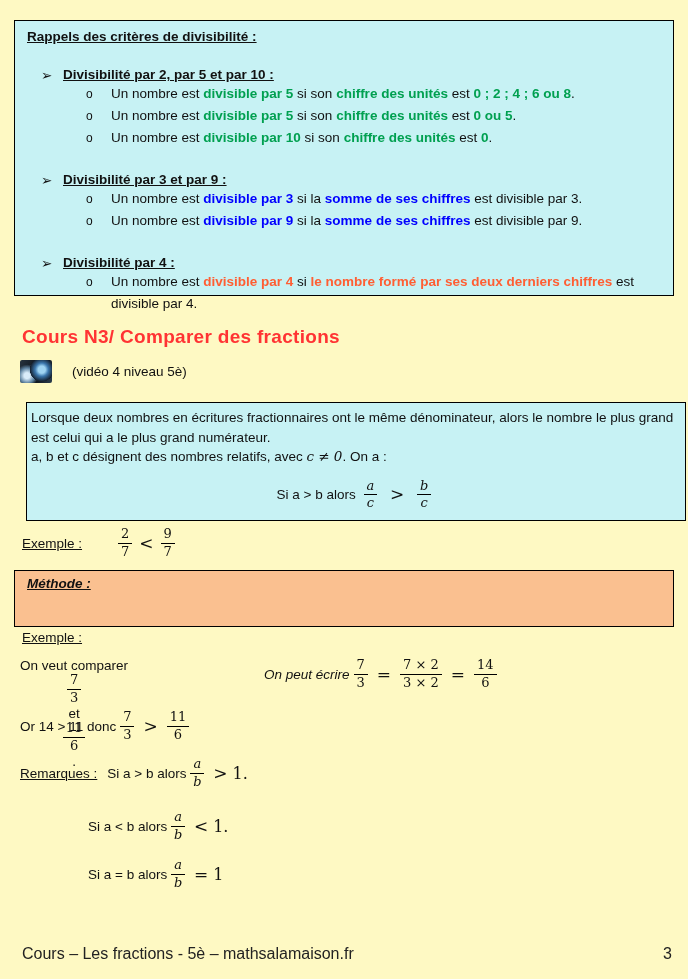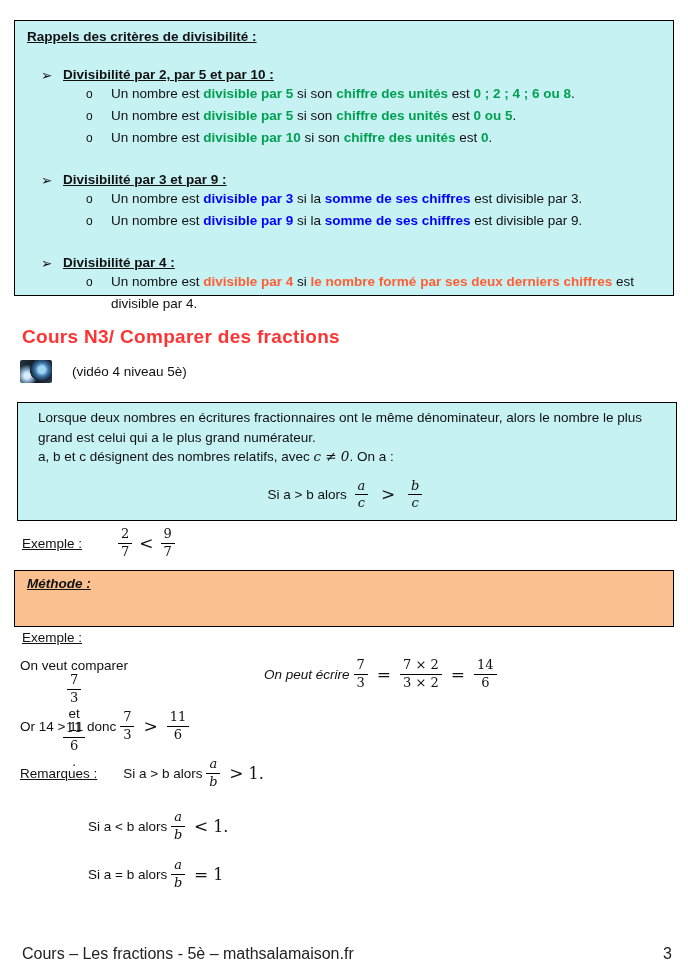--- a/index.html
+++ b/index.html
@@ -1,19 +1,19 @@
 <!DOCTYPE html>
 <html><head>
 <meta charset="utf-8">
 <style>
   * { margin:0; padding:0; box-sizing:border-box; }
   body { background:#e8e8e8; }
   .page {
     position:relative; width:688px; height:979px; margin:0 auto;
-    background:#ffffff; overflow:hidden;
+    background:#fef9c3; overflow:hidden;
     font-family:"Liberation Sans","DejaVu Sans",sans-serif;
     color:#111; font-size:13.5px;
   }
   
   .seg-g { color:#00a050; font-weight:bold; }
   .seg-b { color:#0000ff; font-weight:bold; }
   .seg-o { color:#ff5e33; font-weight:bold; }
   .seg-m { font-family:"DejaVu Serif",serif; font-style:italic; }
   
   .box-cyan { background:#c7f2f4; border:1.5px solid #000; }
@@ -34,21 +34,21 @@
   }
   .video-row { position:absolute; top:360px; left:20px; display:flex; align-items:center; gap:20px; }
   .video-thumb {
     width:32px; height:23px; border-radius:2px;
     background:
       radial-gradient(circle at 68% 42%, #9fd4f2 0 14%, #3b77ad 26%, #15202e 46%, rgba(0,0,0,0) 47%),
       radial-gradient(circle at 22% 68%, #d9ecfa 0 10%, #5a7f9d 26%, rgba(0,0,0,0) 38%),
       linear-gradient(115deg, #27333f, #0b1118 55%, #2c3e4e);
   }
   
-  .box2 { position:absolute; top:402px; left:17px; width:660px; height:119px; padding:5px 20px; line-height:19.5px; }
+  .box2 { position:absolute; top:402px; left:26px; width:660px; height:119px; padding:5px 4px; line-height:19.5px; }
   .formula-center { text-align:center; margin-top:12px; }
   
   .frac { display:inline-block; vertical-align:middle; text-align:center;
           font-family:"DejaVu Serif",serif; font-size:13px; line-height:1.15; margin:0 4px; }
   .frac .num { display:block; border-bottom:1.3px solid #000; padding:0 3px 1px; }
   .frac .den { display:block; padding-top:1px; }
   .frac.italic { font-style:italic; }
   .op { font-family:"DejaVu Serif",serif; font-size:17px; vertical-align:middle; margin:0 5px; }
   .mval { font-family:"DejaVu Serif",serif; font-size:16px; vertical-align:middle; }
   .mathline { display:flex; align-items:center; }
@@ -62,21 +62,21 @@
              background:#fac090; border:1.5px solid #000; padding:3px 12px; line-height:20px; }
   .methode-title { font-style:italic; font-weight:bold; text-decoration:underline; }
   
   .exemple2-label { position:absolute; top:630px; left:22px; }
   .compare-left  { position:absolute; top:658px; left:20px;flex-direction:column; }
   .compare-right { position:absolute; top:658px; left:264px; }
   .write-prefix { font-style:italic; }
   .or-row { position:absolute; top:710px; left:20px; }
   
   .remarques-row { position:absolute; top:757px; left:20px; }
-  .remarques-label { margin-right:26px;text-align:center; }
+  .remarques-label { margin-right:10px;text-align:center; }
   .rem-line2 { position:absolute; top:810px; left:88px; }
   .rem-line3 { position:absolute; top:858px; left:88px; }
   
   .footer { position:absolute; top:945px; left:22px; right:16px;
             display:flex; justify-content:space-between; font-size:16px; color:#222; }
 </style>
 </head>
 <body>
 
 <div class="page">

